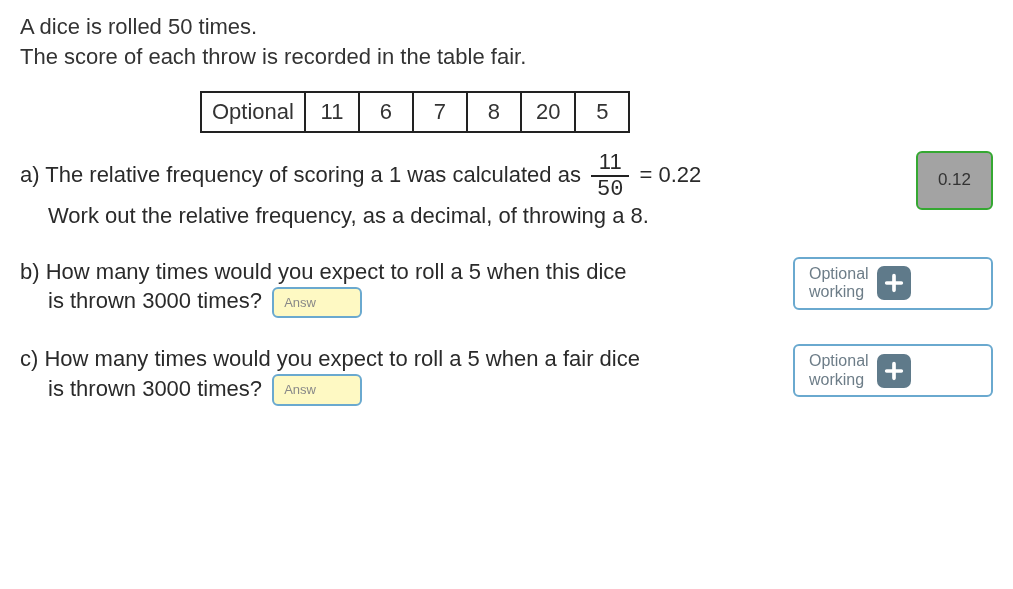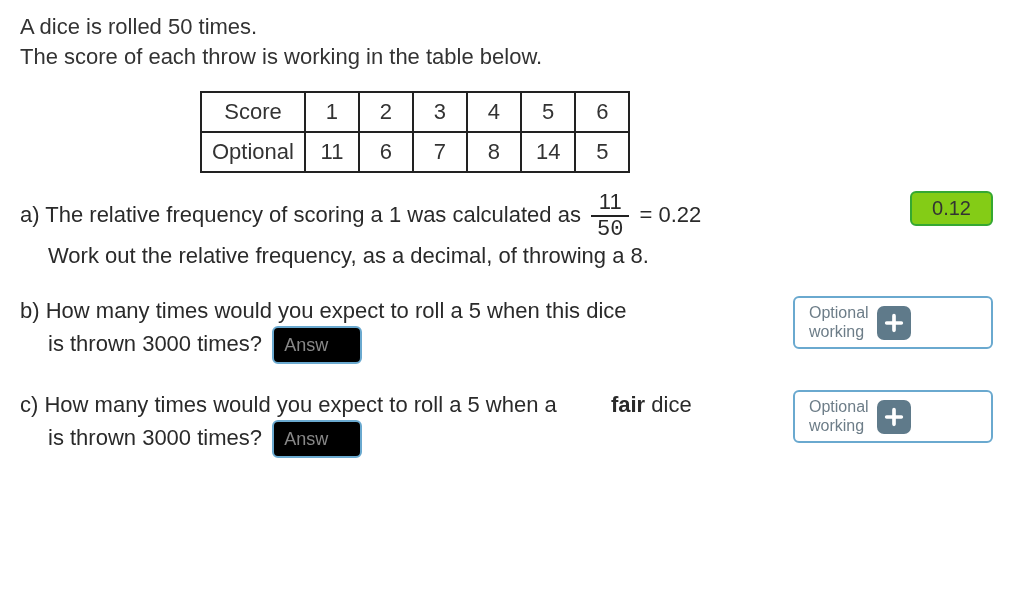--- a/index.html
+++ b/index.html
@@ -44,35 +44,35 @@
       vertical-align: middle;
       text-align: center;
       line-height: 1;
       margin: 0 4px;
     }
     .frac .num { display: block; border-bottom: 2px solid #222; padding: 0 6px 2px; }
     .frac .den { display: block; padding: 2px 6px 0; font-family: Liberation Mono, monospace; }
     .answer-box-filled {
       border: 2px solid #35a832;
       border-radius: 6px;
-      background: #84cc16;
+      background: #a3a3a3;
       color: #333;
-      padding: 2px 20px;
-      font-size: 20px;
+      padding: 16px 20px;
+      font-size: 17px;
       min-width: 74px;
       text-align: center;
       flex: none;
     }
     .answer-input {
       border: 2px solid #6aa9cf;
       border-radius: 6px;
-      background: #000000;
+      background: #fef9c3;
       color: #888;
       padding: 5px 10px;
-      font-size: 18px;
+      font-size: 13px;
       width: 90px;
       display: inline-block;
       vertical-align: middle;
       margin-left: 4px;
     }
     .optional-box {
       border: 2px solid #6aa9cf;
       border-radius: 6px;
       padding: 6px 10px 6px 14px;
       display: flex;
@@ -91,50 +91,41 @@
       background: #5f7a8a;
       color: #fff;
       display: flex;
       align-items: center;
       justify-content: center;
       font-size: 26px;
       font-weight: bold;
       flex: none;
     }
     .plus-btn svg { width: 22px; height: 22px; }
-    .bold { font-weight: bold; margin-left: 48px; }
+    .bold { font-weight: normal; }
     .inline-answer-wrap { display: inline-block; }
     .side-col { display: flex; flex-direction: column; align-items: flex-end; gap: 10px; }
   </style>
 </head>
 <body>
 
 <div class="intro">
   <div>A dice is rolled 50 times.</div>
-  <div>The score of each throw is working in the table below.</div>
+  <div>The score of each throw is recorded in the table fair.</div>
 </div>
 
 <table class="data-table">
   <tbody>
-      <tr>
-    <td class="rowhead">Score</td>
-    <td>1</td>
-    <td>2</td>
-    <td>3</td>
-    <td>4</td>
-    <td>5</td>
-    <td>6</td>
-  </tr>
   <tr>
     <td class="rowhead">Optional</td>
     <td>11</td>
     <td>6</td>
     <td>7</td>
     <td>8</td>
-    <td>14</td>
+    <td>20</td>
     <td>5</td>
   </tr>
 </tbody>
   </table>
 
 <div class="question-row">
   <div class="question-body">
     <span class="qlabel">a)</span>
     <span>The relative frequency of scoring a 1 was calculated as </span>
     <span class="frac">

